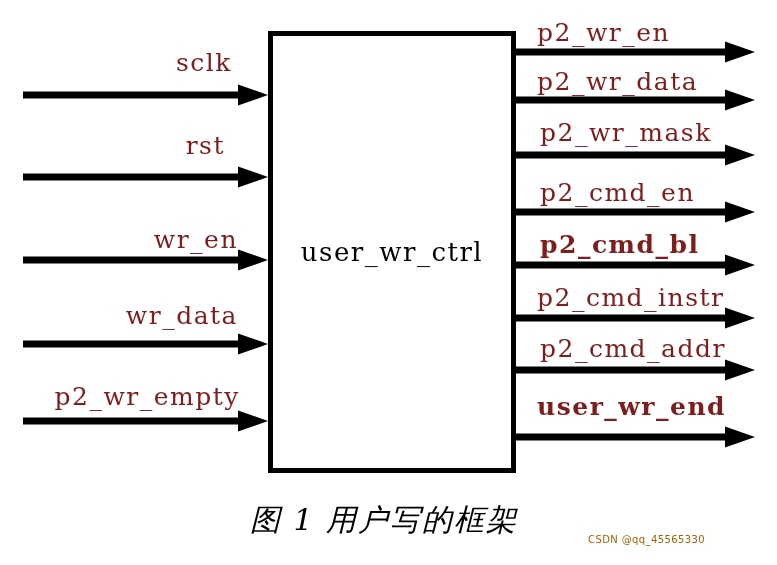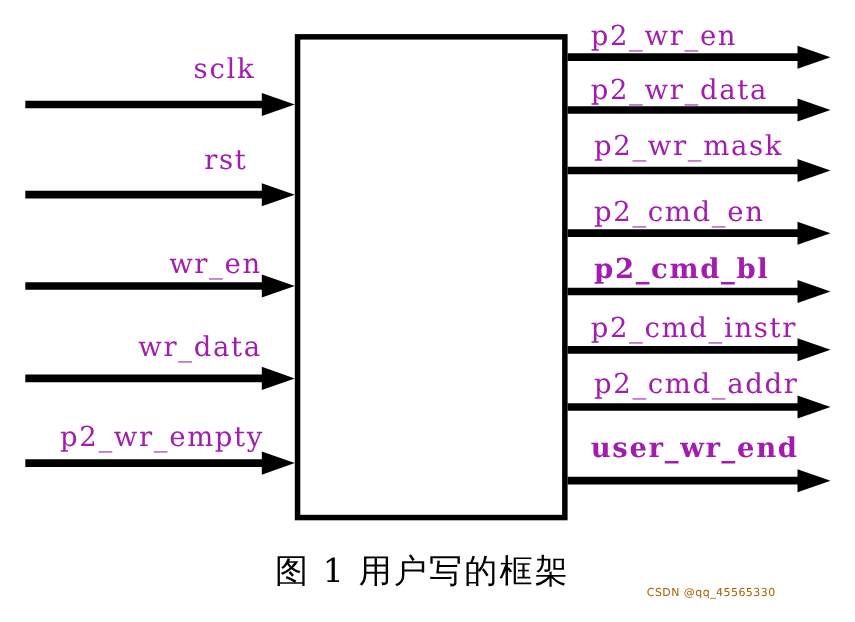--- a/index.html
+++ b/index.html
@@ -23,21 +23,21 @@
     left: 0;
     top: 0;
     width: 777px;
     height: 565px;
   }
   .sig-label {
     position: absolute;
     font-family: "DejaVu Serif", serif;
     font-size: 25px;
     letter-spacing: 1.5px;
-    color: #a21caf;
+    color: #7f1d1d;
     white-space: nowrap;
     line-height: 1;
   }
   .sig-label.in {
     text-align: right;
   }
   .sig-label.out {
     text-align: left;
   }
   #block-label {
@@ -53,20 +53,21 @@
     position: absolute;
     left: 0;
     top: 505px;
     width: 768px;
     text-align: center;
     font-family: "DejaVu Serif", serif;
     font-size: 30px;
     letter-spacing: 2px;
     color: #000000;
     line-height: 1;
+    font-style: italic;
   }
   #watermark {
     position: absolute;
     left: 588px;
     top: 535px;
     font-family: "DejaVu Sans", sans-serif;
     font-size: 10px;
     color: #a16207;
     letter-spacing: 0.4px;
     white-space: nowrap;
@@ -131,20 +132,21 @@
           <polygon points="725,359.5 755,370 725,380.5" fill="#000000"></polygon>
         </g>
         <g>
           <line x1="516" y1="437" x2="727" y2="437" stroke="#000000" stroke-width="7"></line>
           <polygon points="725,426.5 755,437 725,447.5" fill="#000000"></polygon>
         </g>
       </g>
     <rect id="block-rect" x="270.5" y="33.5" width="243" height="437" fill="none" stroke="#000000" stroke-width="5"></rect>
   </svg>
 
+  <div id="block-label" style="left: 392px; top: 252px; transform: translate(-50%, -50%);">user_wr_ctrl</div>
 
   <div id="input-labels">
       <div class="sig-label in" style="top: 50px; left: 232px; transform: translateX(-100%);">sclk</div>
       <div class="sig-label in" style="top: 133px; left: 225px; transform: translateX(-100%);">rst</div>
       <div class="sig-label in" style="top: 227px; left: 238px; transform: translateX(-100%);">wr_en</div>
       <div class="sig-label in" style="top: 303px; left: 238px; transform: translateX(-100%);">wr_data</div>
       <div class="sig-label in" style="top: 384px; left: 240px; transform: translateX(-100%);">p2_wr_empty</div>
     </div>
   <div id="output-labels">
       <div class="sig-label out" style="top: 20px; left: 537px;">p2_wr_en</div>

